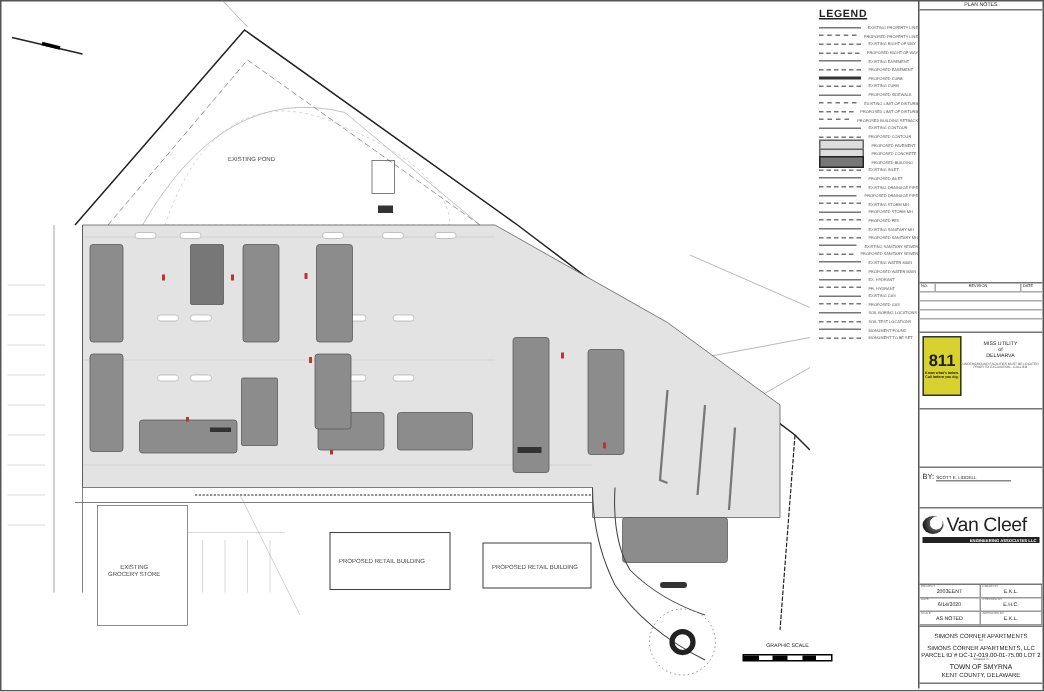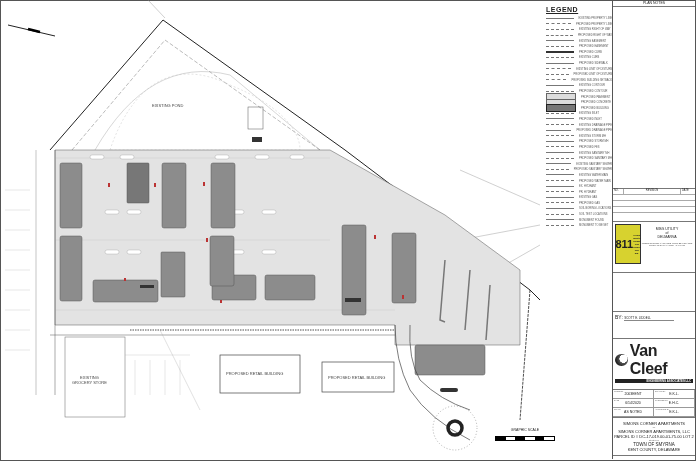--- a/index.html
+++ b/index.html
@@ -14,32 +14,32 @@
   .legend-sym.thick { border-top:2px solid #333; }
   .legend-sym.box { height:6px; border:1px solid #666; background:#ddd; }
   .legend-sym.darkbox { height:6px; border:1px solid #222; background:#777; }
   .legend-lbl { font-size:2.6px; color:#555; white-space:nowrap; }
   .tb { position:absolute; left:612px; top:0; width:82px; height:459px; border-left:1px solid #555; }
   .tb-cell { border-bottom:1px solid #777; position:relative; }
   .tb-notes-hdr { font-size:3.5px; text-align:center; height:6px; line-height:6px; border-bottom:1px solid #777; }
   .rev-row { height:5px; border-bottom:1px solid #aaa; font-size:2.6px; display:flex; }
   .rev-row span { border-right:1px solid #aaa; padding:0 1px; }
   .miss { display:flex; padding:2px; height:46px; }
-  .logo811 { width:24px; height:38px; background:#d7d22f; border:1px solid #333; display:flex; flex-direction:row; align-items:center; justify-content:center; font-weight:bold; }
+  .logo811 { width:24px; height:38px; background:#d7d22f; border:1px solid #333; display:flex; flex-direction:column; align-items:center; justify-content:center; font-weight:bold; }
   .logo811 .num { font-size:11px; color:#222; line-height:11px; }
   .logo811 .cap { font-size:2.4px; color:#222; text-align:center; }
   .miss-txt { flex:1; text-align:center; font-size:3.5px; padding-top:3px; }
   .miss-txt .small { font-size:2.2px; color:#555; margin-top:3px; }
   .note-txt { font-size:2.2px; color:#555; padding:2px; line-height:2.6px; }
   .sig { font-size:5px; padding:2px; }
   .sig .name { font-size:3px; margin-top:2px; border-bottom:1px solid #888; display:inline-block; width:50px; }
   .vc { padding:3px 2px; }
   .vc-logo { display:flex; align-items:center; }
   .vc-swoosh { width:14px; height:12px; border-radius:50%; background:radial-gradient(circle at 65% 40%, #fff 35%, #555 38%, #222 70%); }
-  .vc-name { font-size:16px; font-weight:bold; letter-spacing:-0.3px; margin-left:2px; }
+  .vc-name { font-size:13px; font-weight:normal; letter-spacing:-0.3px; margin-left:2px; }
   .vc-sub { font-size:2.8px; font-weight:bold; text-align:right; background:#222; color:#fff; padding:0 2px; margin-top:1px; }
   .meta-grid { display:grid; grid-template-columns:1fr 1fr; }
   .meta-grid div { border-bottom:1px solid #999; border-right:1px solid #999; height:8px; font-size:3.5px; display:flex; align-items:center; justify-content:center; position:relative; }
   .meta-grid div .k { position:absolute; left:1px; top:0; font-size:2px; color:#666; }
   .proj { text-align:center; font-size:4px; padding:3px 1px; line-height:5px; }
   .proj .sm { font-size:2.2px; color:#666; line-height:3px; }
   .proj .big { font-size:4.5px; }
   .sheet-title { text-align:center; font-size:4px; height:28px; display:flex; align-items:center; justify-content:center; }
   .lbl { position:absolute; font-size:4px; color:#444; white-space:nowrap; }
   .gscale { position:absolute; left:495px; top:428px; width:60px; }

